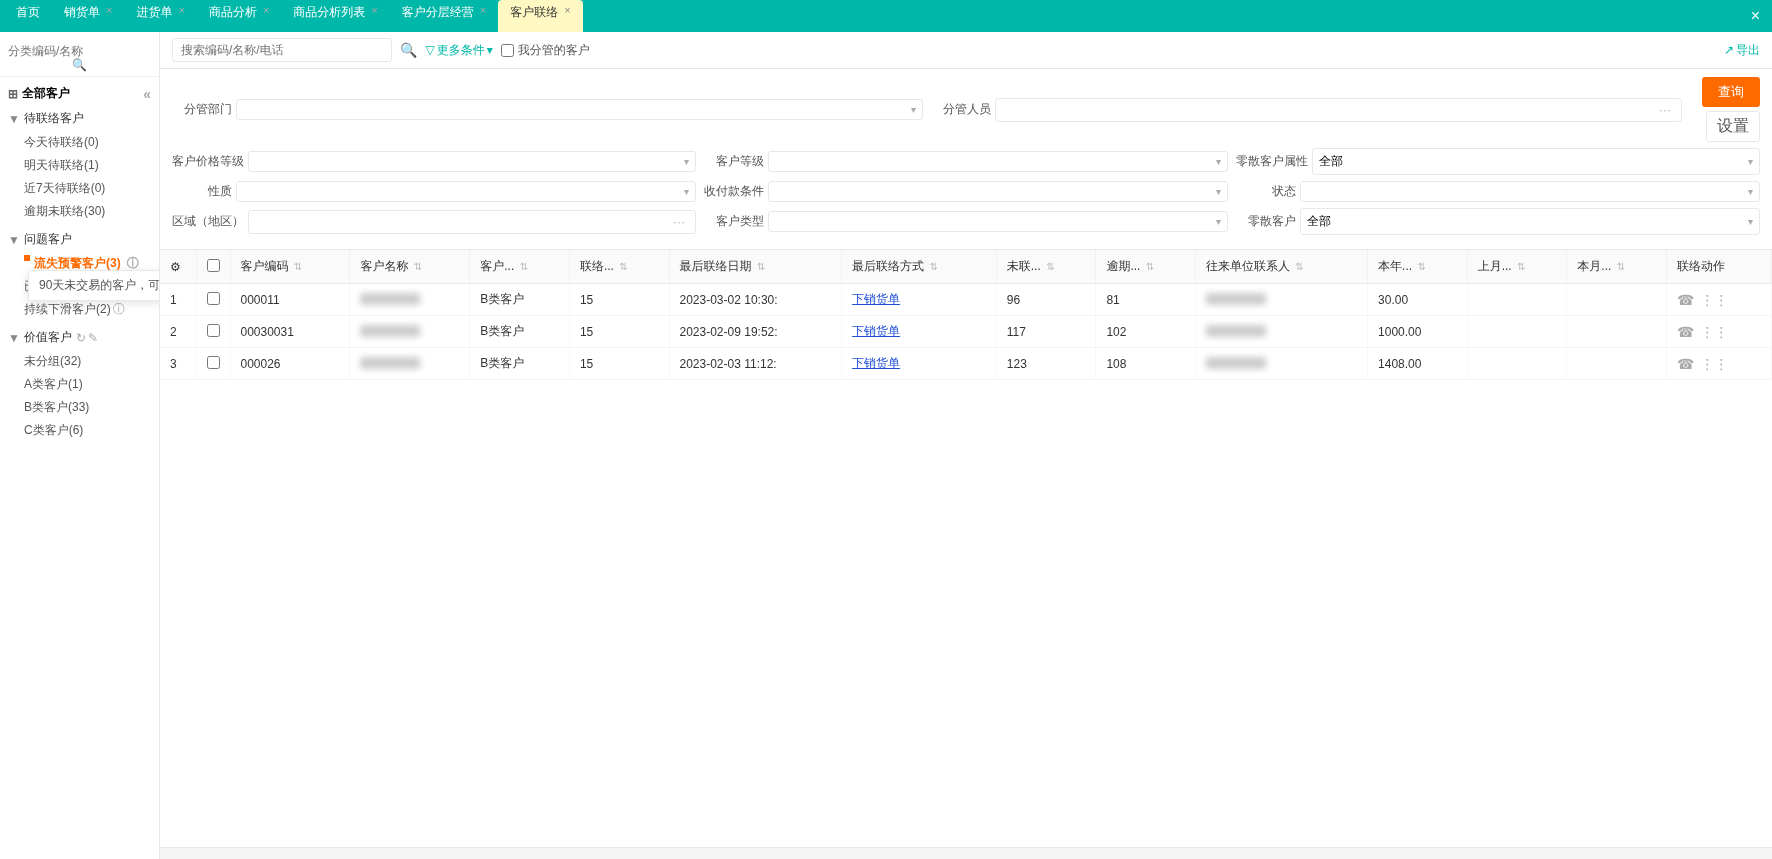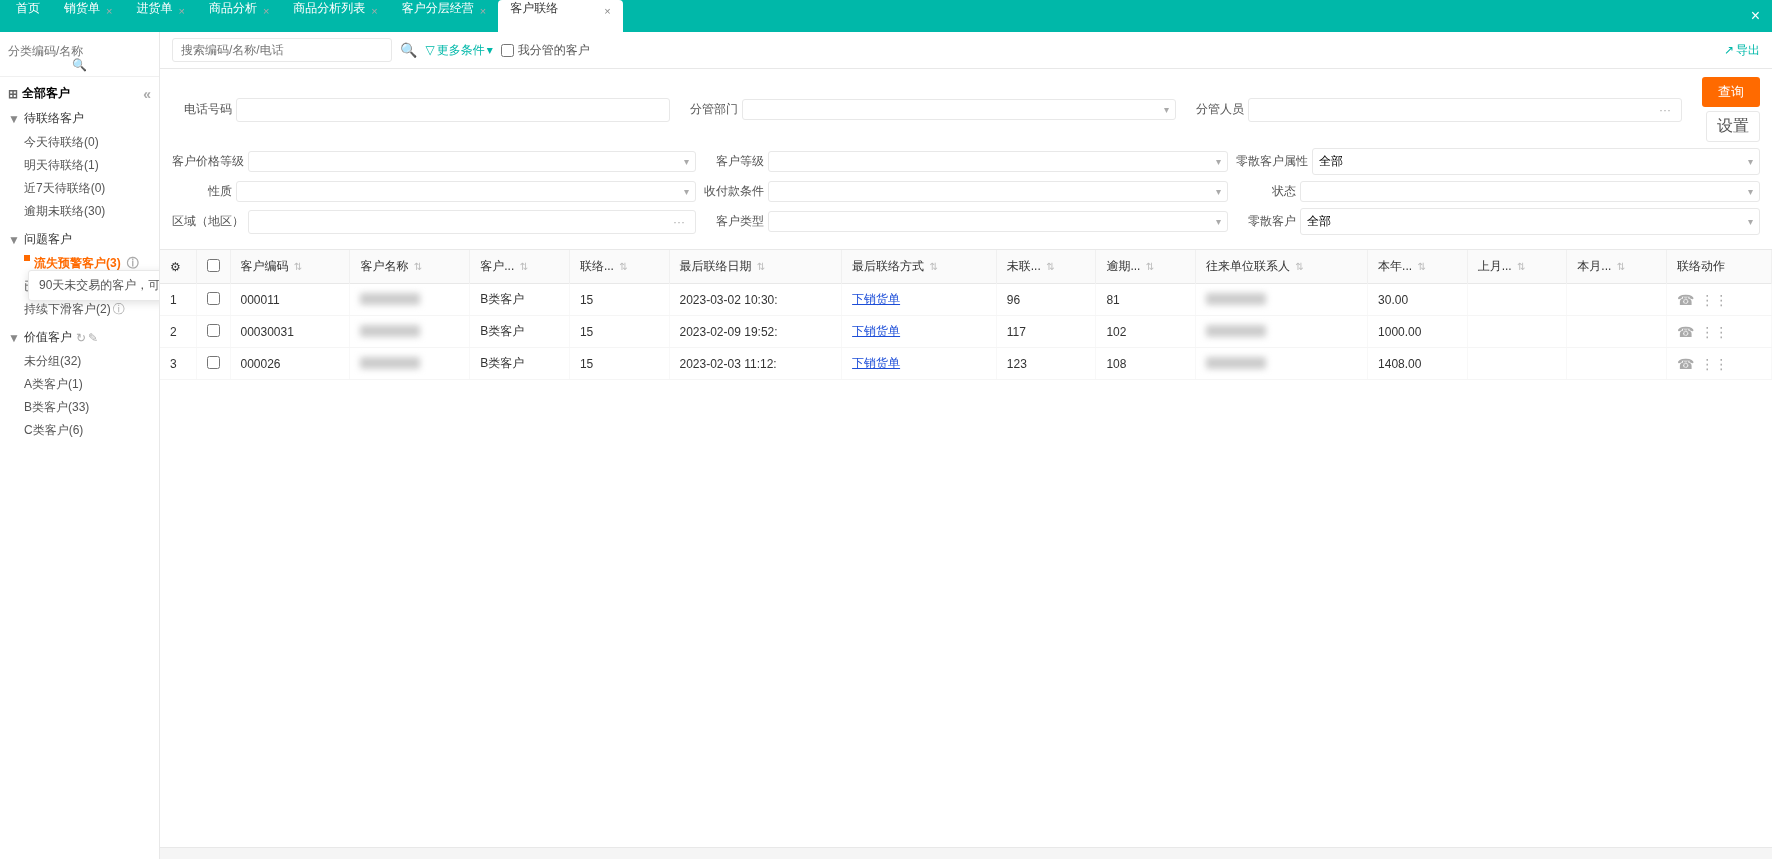--- a/index.html
+++ b/index.html
@@ -8,33 +8,32 @@
     
     .tab-bar {
       display: flex;
       align-items: center;
       background: #00b8a9;
       height: 32px;
       padding: 0 4px;
     }
     .tab-item {
       display: flex;
-      align-items: flex-end;
-      padding: 15px 12px;
+      align-items: flex-start;
+      padding: 4px 12px;
       height: 32px;
       color: #fff;
       cursor: pointer;
       font-size: 13px;
       white-space: nowrap;
     }
     .tab-item.active {
-      background: #ffffff;
+      background: #fef9c3;
       color: #333;
       border-radius: 4px 4px 0 0;
-      gap: 40px;
     }
     .tab-item .close-icon {
       margin-left: 6px;
       font-size: 11px;
       color: #aaa;
     }
     .tab-item.active .close-icon { color: #888; }
     .tab-bar-right {
       margin-left: auto;
       color: #fff;
@@ -471,24 +470,20 @@
       </label>
       <button class="filter-export-btn">
         <span>↗</span>
         <span>导出</span>
       </button>
     </div>
 
     <div class="advanced-filter">
 
       <div class="filter-row">
-        <div class="filter-cell">
-          <span class="filter-label">电话号码</span>
-          <input class="filter-input" type="text" style="">
-        </div>
         <div class="filter-cell">
           <span class="filter-label">分管部门</span>
           <div class="filter-select-wrapper">
             <span class="placeholder"></span>
             <span class="arrow-down">▾</span>
           </div>
         </div>
         <div class="filter-cell">
           <span class="filter-label">分管人员</span>
           <div class="filter-select-wrapper">

